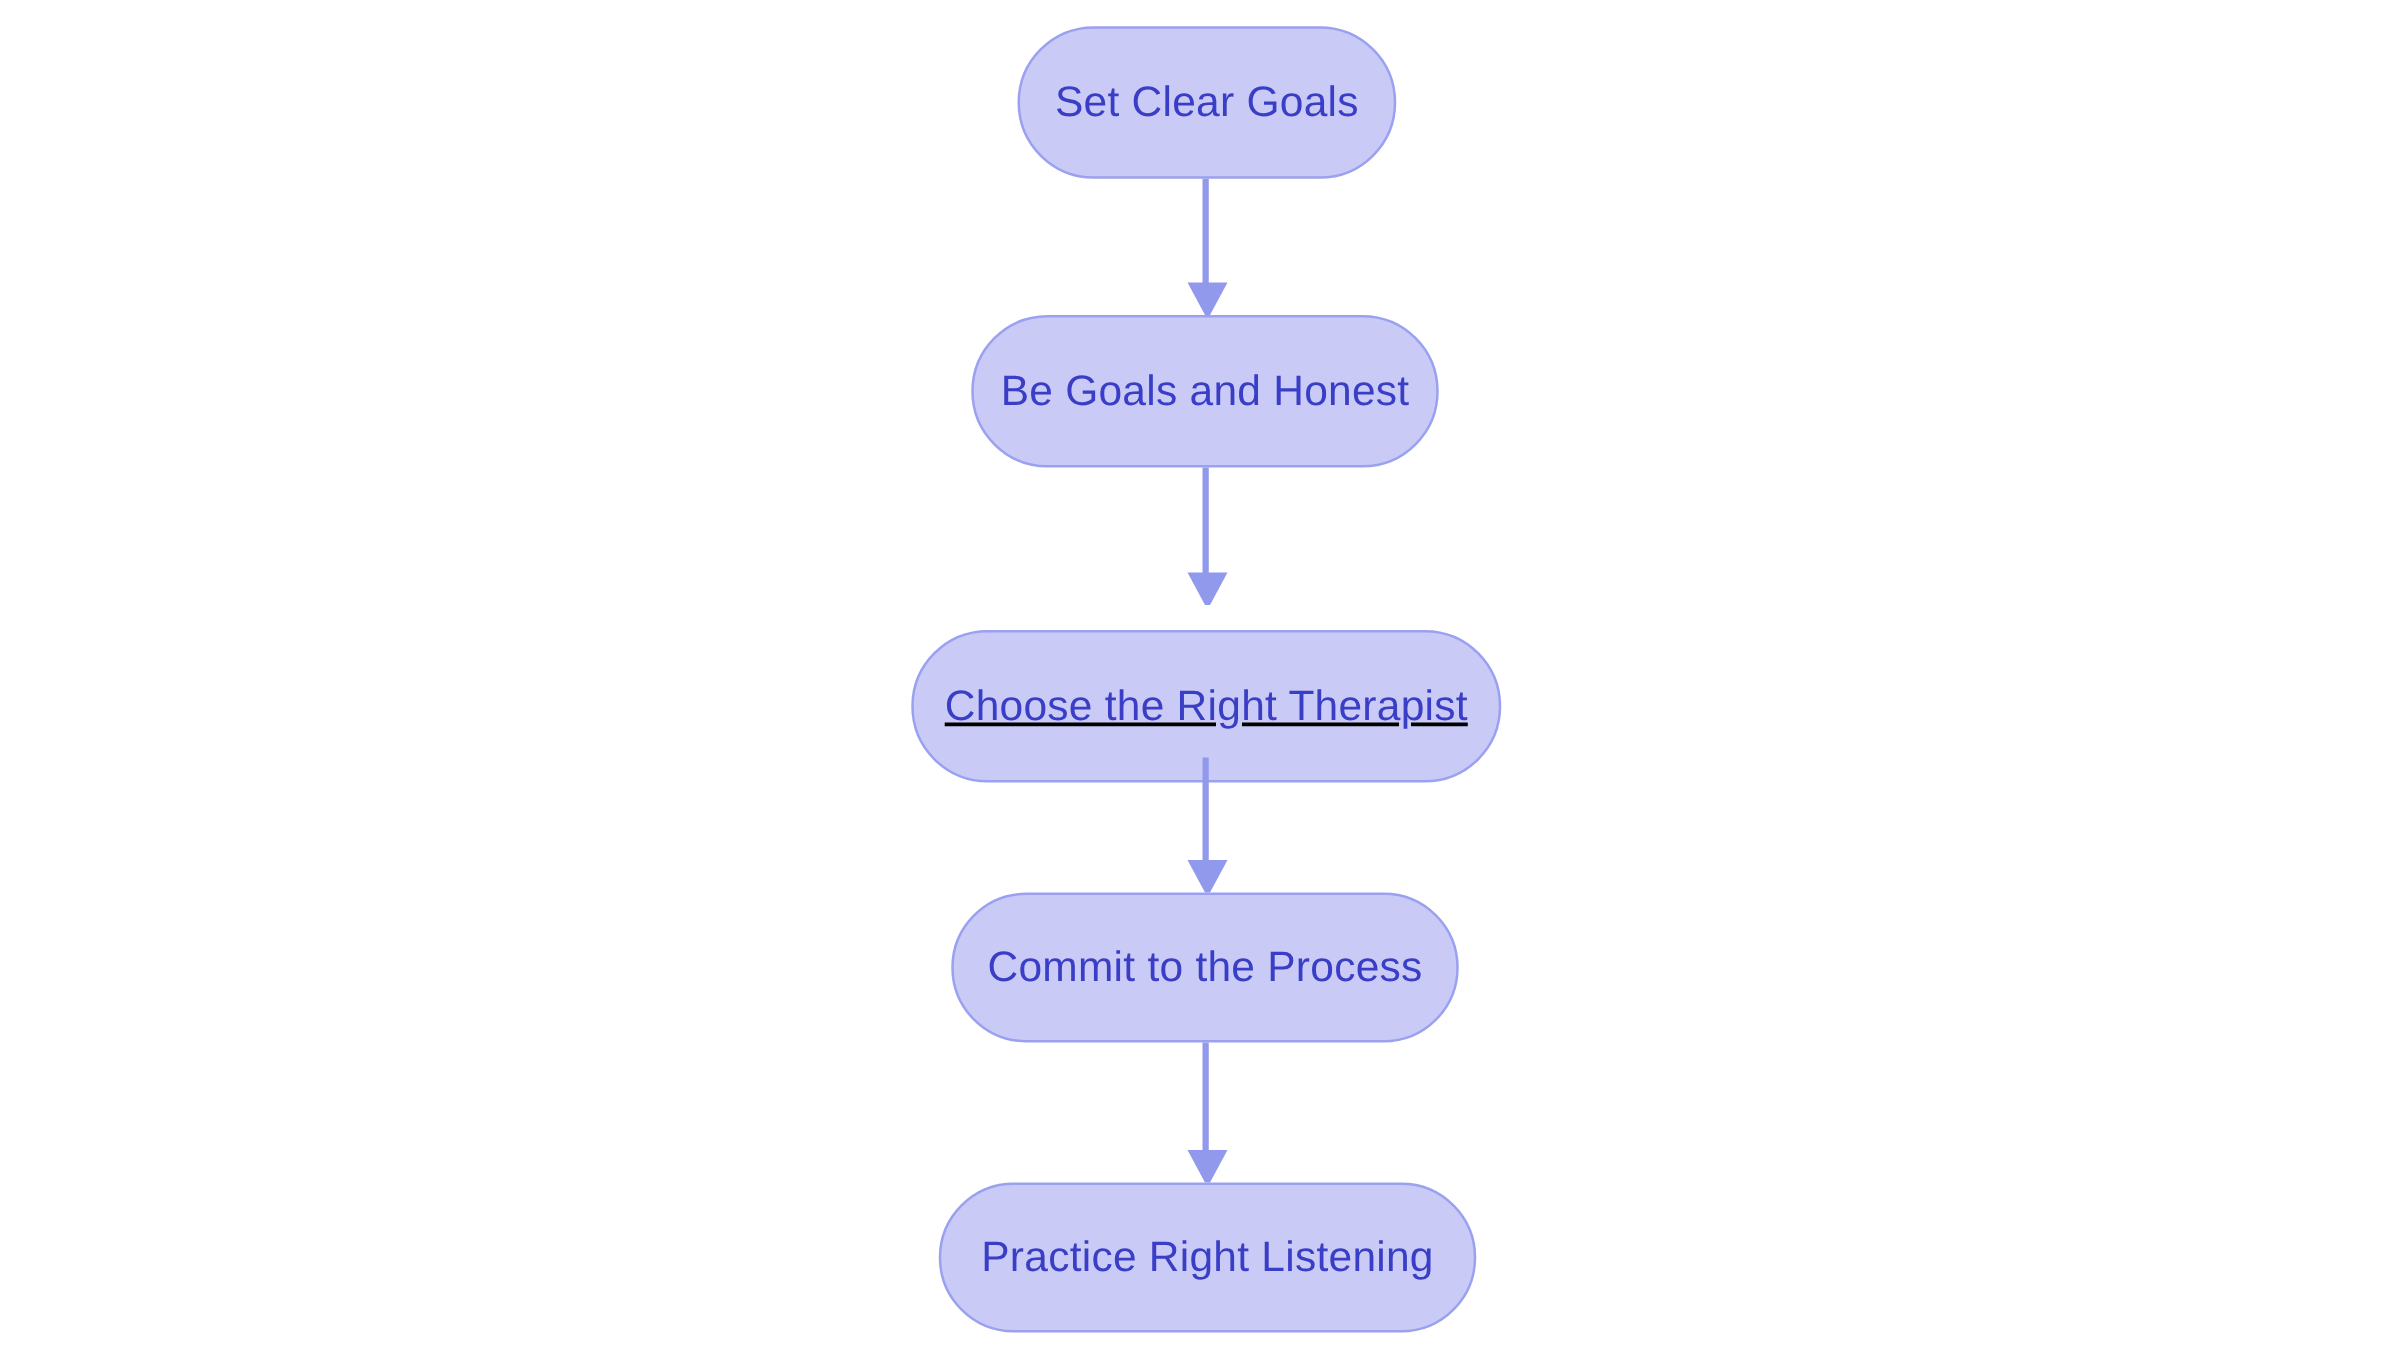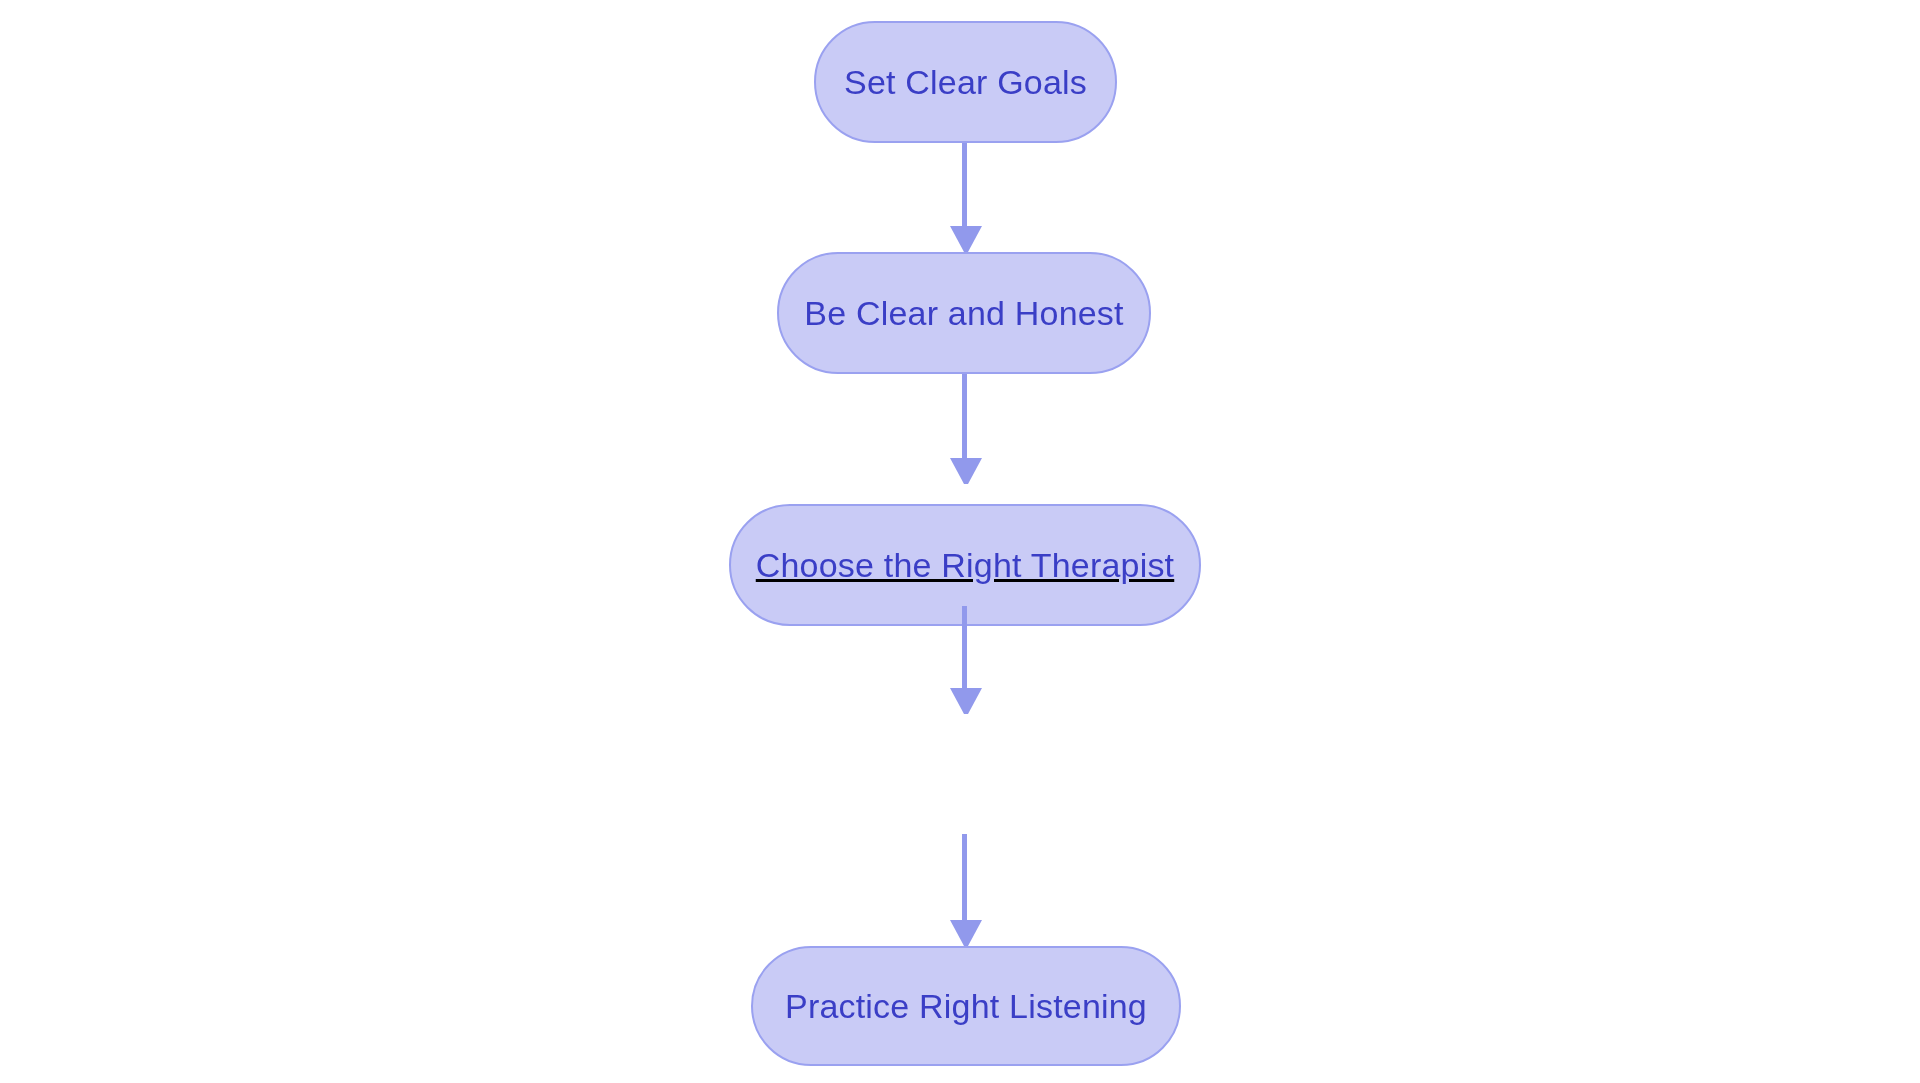--- a/index.html
+++ b/index.html
@@ -56,33 +56,36 @@
 <div class="canvas">
 
   <div class="flow-node" style="left:810px; top:17px; width:303px;">
     <span class="node-label">Set Clear Goals</span>
   </div>
 
   <div class="arrow-line" style="left:960px; top:139px; height:85px;"></div>
   <div class="arrow-head" style="left:960px; top:222px;"></div>
 
   <div class="flow-node" style="left:773px; top:248px; width:374px;">
-    <span class="node-label">Be Clear and Honest</span>
+    <span class="node-label">Be Goals and Honest</span>
   </div>
 
   <div class="arrow-line" style="left:960px; top:370px; height:86px;"></div>
   <div class="arrow-head" style="left:960px; top:454px;"></div>
 
   <div class="flow-node" style="left:725px; top:500px; width:472px;text-decoration:underline;">
     <span class="node-label">Choose the Right Therapist</span>
   </div>
 
   <div class="arrow-line" style="left:960px; top:602px; height:84px;"></div>
   <div class="arrow-head" style="left:960px; top:684px;"></div>
 
+  <div class="flow-node" style="left:757px; top:710px; width:406px; height:120px; border-radius:60px;">
+    <span class="node-label">Commit to the Process</span>
+  </div>
 
   <div class="arrow-line" style="left:960px; top:830px; height:88px;"></div>
   <div class="arrow-head" style="left:960px; top:916px;"></div>
 
   <div class="flow-node" style="left:747px; top:942px; width:430px; height:120px; border-radius:60px;">
     <span class="node-label">Practice Right Listening</span>
   </div>
 
 </div>
 

